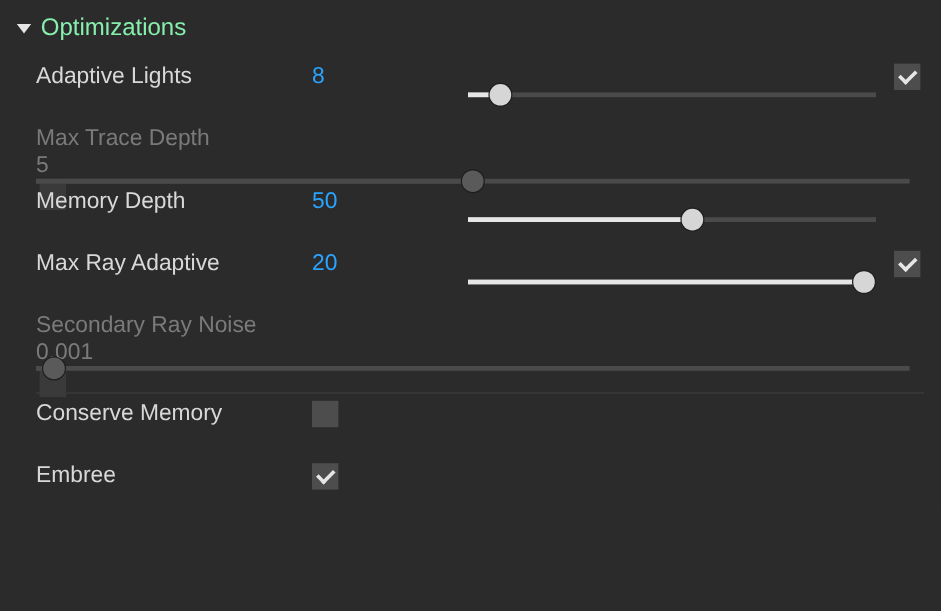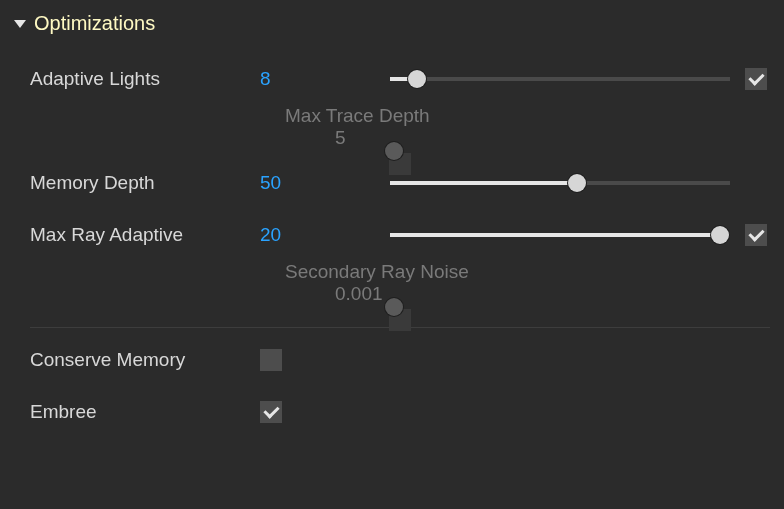--- a/index.html
+++ b/index.html
@@ -19,27 +19,26 @@
     gap: 8px;
     margin-bottom: 18px;
   }
   .caret {
     width: 0; height: 0;
     border-left: 6px solid transparent;
     border-right: 6px solid transparent;
     border-top: 8px solid #e6e6e6;
   }
   .section-title {
-    color: #fef9c3;
+    color: #86efac;
     font-weight: 400;
     font-size: 20px;
   }
   .row {
     display: flex;
-    align-items: center;
     height: 52px;
     padding-left: 16px;
   }
   .row.disabled { color: #7a7a7a; flex-direction: column; }
   .label { width: 230px; }
   .value {
     width: 130px;
     color: #d8d8d8;
   }
   .value.active { color: #2aa3ff; }

